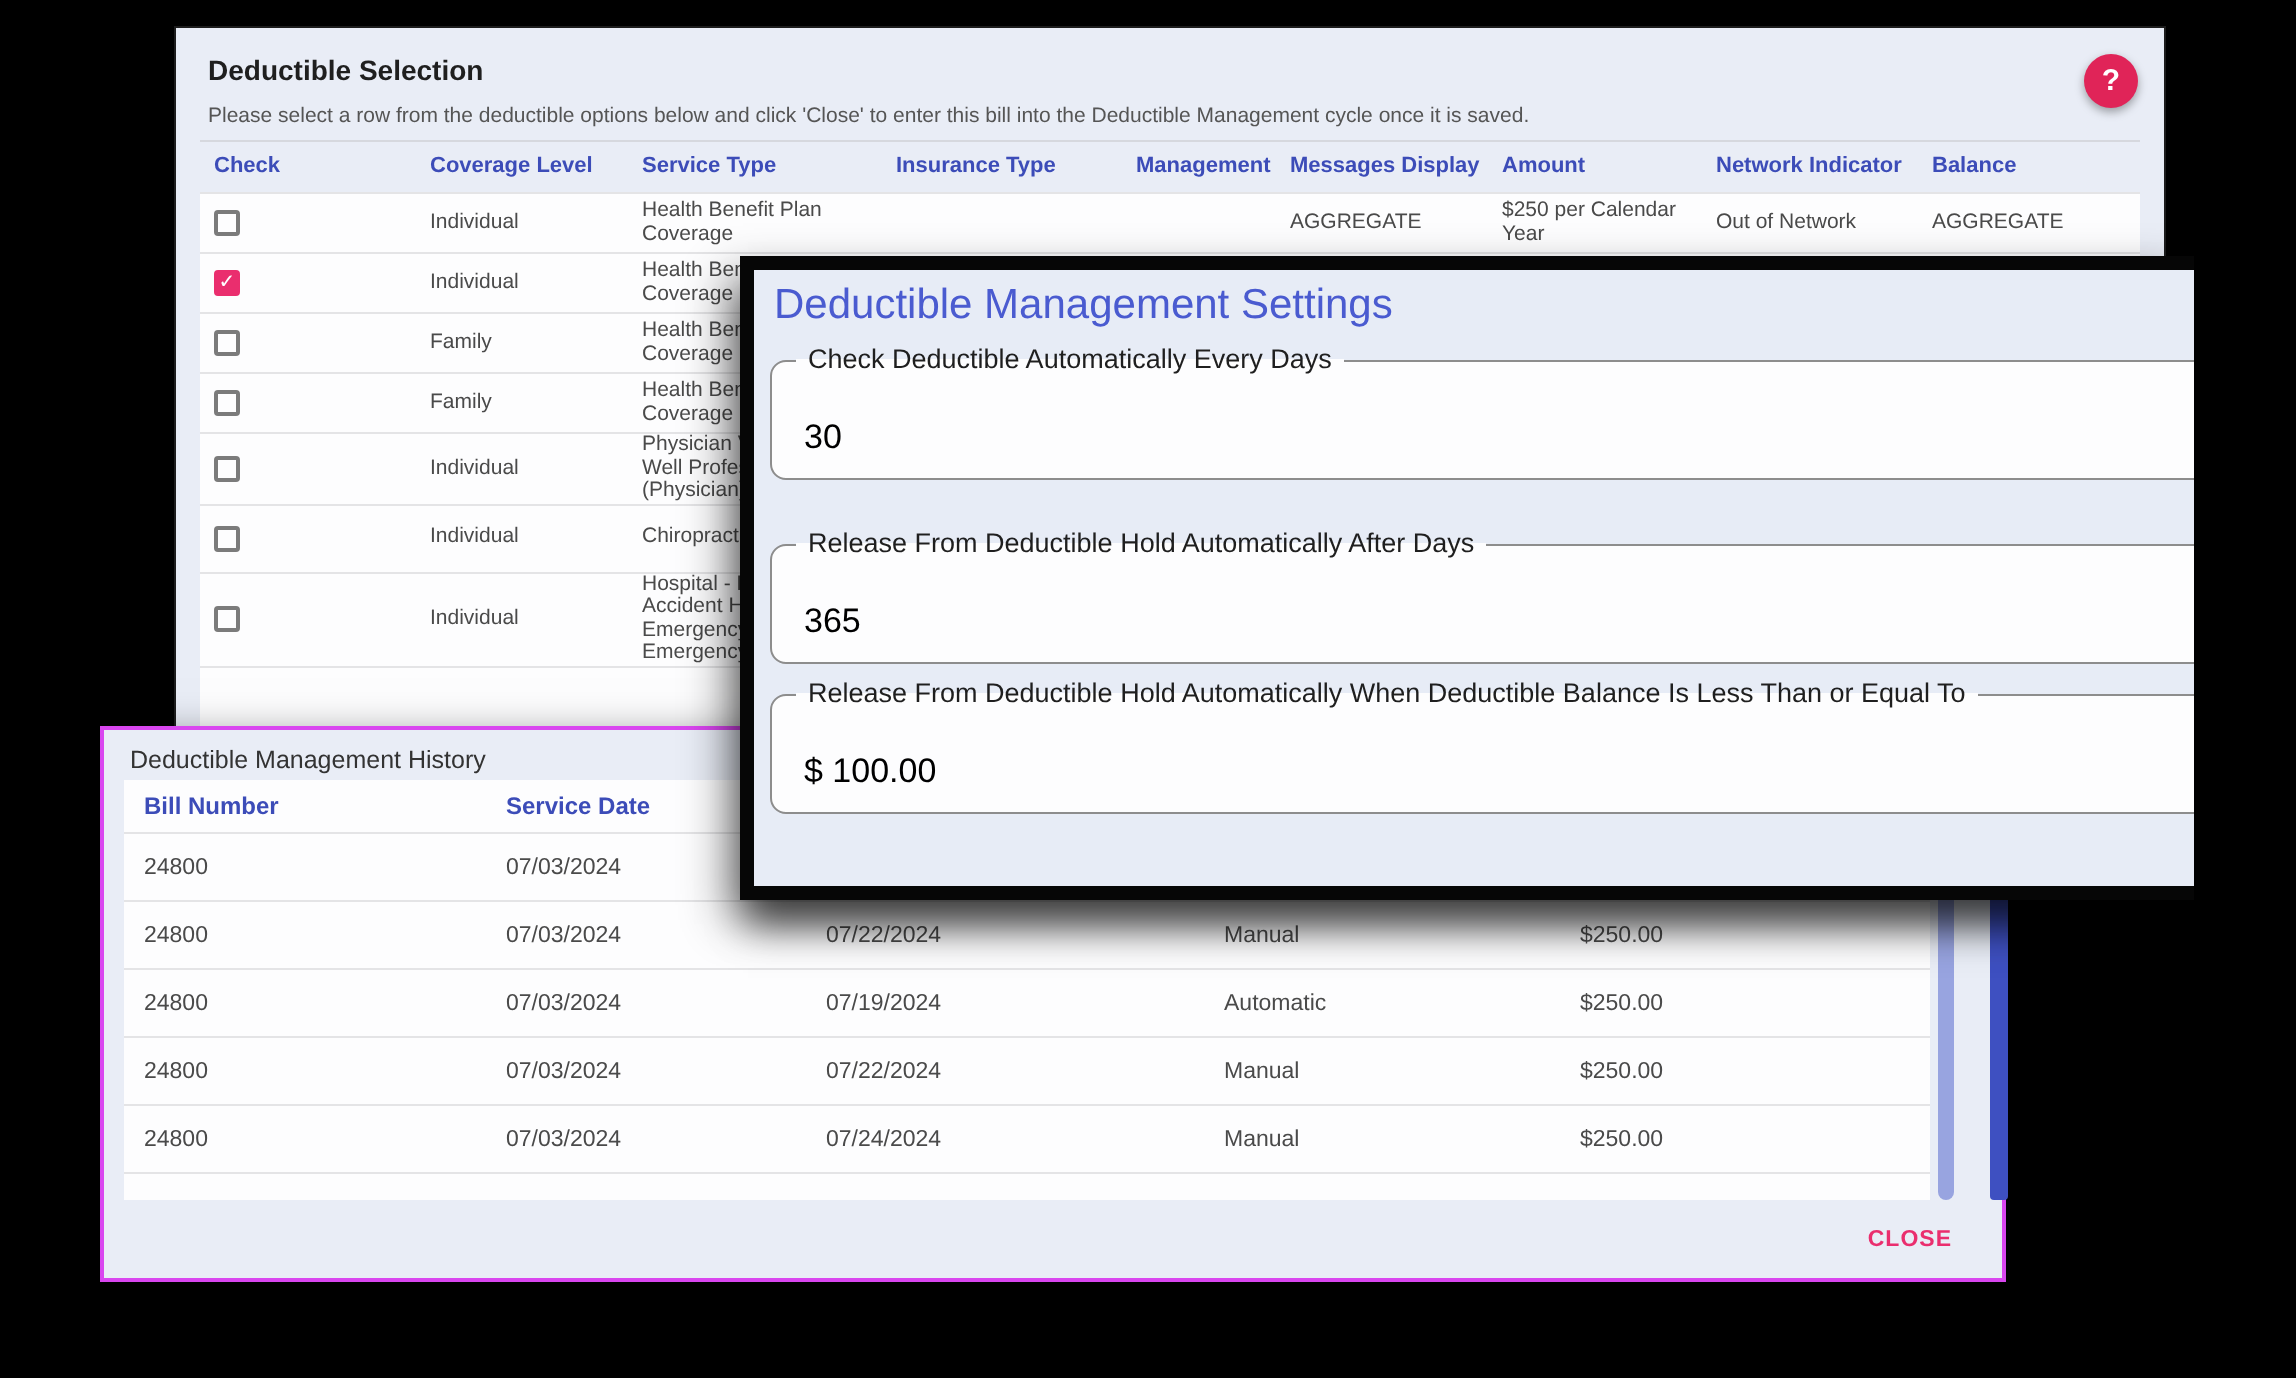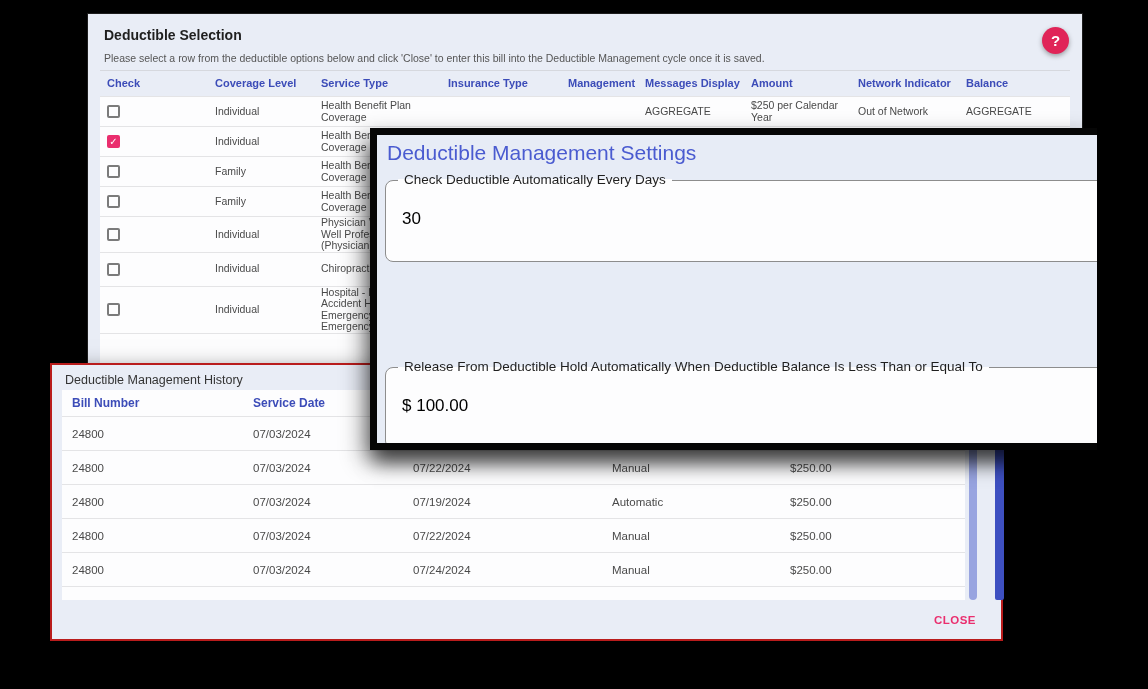--- a/index.html
+++ b/index.html
@@ -45,21 +45,21 @@
   .checkbox{
     width:13px;height:13px;border:2px solid #7b7b7b;border-radius:2px;background:#fdfdfe;
     display:inline-flex;align-items:center;justify-content:center;cursor:pointer;
   }
   .checkbox.checked{background:var(--accent-pink);border-color:var(--accent-pink);}
   .checkbox.checked::after{content:"\2713";color:#fff;font-size:10px;font-weight:bold;line-height:1;}
 
   
   .his-dialog{
     position:absolute;left:50px;top:363px;width:953px;height:278px;
-    background:var(--dialog-bg);border:2px solid #b91c1c;
+    background:var(--dialog-bg);border:2px solid #d946ef;
     box-shadow:0 6px 20px rgba(0,0,0,.5);
     z-index:20;
   }
   .his-title{position:absolute;left:13px;top:8px;font-size:12.5px;color:#333;}
   .his-table{
     position:absolute;left:10px;top:25px;width:903px;height:210px;
     background:#fdfdfe;overflow:hidden;
   }
   .his-row{display:flex;padding-left:10px;border-bottom:1px solid #e4e4e6;align-items:center;height:34px;}
   .his-head{height:27px;background:#fdfdfe;}
@@ -83,24 +83,24 @@
   
   .set-dialog{
     position:absolute;left:370px;top:128px;width:727px;height:322px;
     background:#e7ecf6;
     border:7px solid #060606;border-right:none;
     box-shadow:0 16px 18px -4px rgba(0,0,0,.6), -6px 10px 22px rgba(0,0,0,.45);
     overflow:hidden;z-index:30;
   }
   .set-title{position:absolute;left:10px;top:6px;font-size:21px;font-weight:500;color:var(--settings-title);}
   .set-field{
-    position:absolute;left:8px;right:-14px;height:82px;
+    position:absolute;left:8px;right:-14px;height:60px;
     background:#fdfdfe;border:1px solid #8d8d8d;border-radius:8px;
   }
-  .sf1{top:45px;} .sf2{top:137px;} .sf3{top:232px;}
+  .sf1{top:45px;} .sf2{top:137px;} .sf3{top:212px;}
   .set-label{
     position:absolute;top:-9px;left:12px;padding:0 6px;font-size:13.5px;color:#1f1f1f;
     background:linear-gradient(#e7ecf6 50%,#fdfdfe 50%);white-space:nowrap;
   }
   .set-value{position:absolute;left:16px;top:28px;font-size:17px;color:#000000;}
 </style>
 </head>
 <body>
 
 <div id="canvas">
@@ -290,20 +290,24 @@
   </div>
 
   <div class="set-dialog">
     <div class="set-title">Deductible Management Settings</div>
 
     <div class="set-field sf1">
       <span class="set-label">Check Deductible Automatically Every Days</span>
       <span class="set-value">30</span>
     </div>
 
+    <div class="set-field sf2">
+      <span class="set-label">Release From Deductible Hold Automatically After Days</span>
+      <span class="set-value">365</span>
+    </div>
 
     <div class="set-field sf3">
       <span class="set-label">Release From Deductible Hold Automatically When Deductible Balance Is Less Than or Equal To</span>
       <span class="set-value">$ 100.00</span>
     </div>
   </div>
 
 </div>
 
 </body></html>

